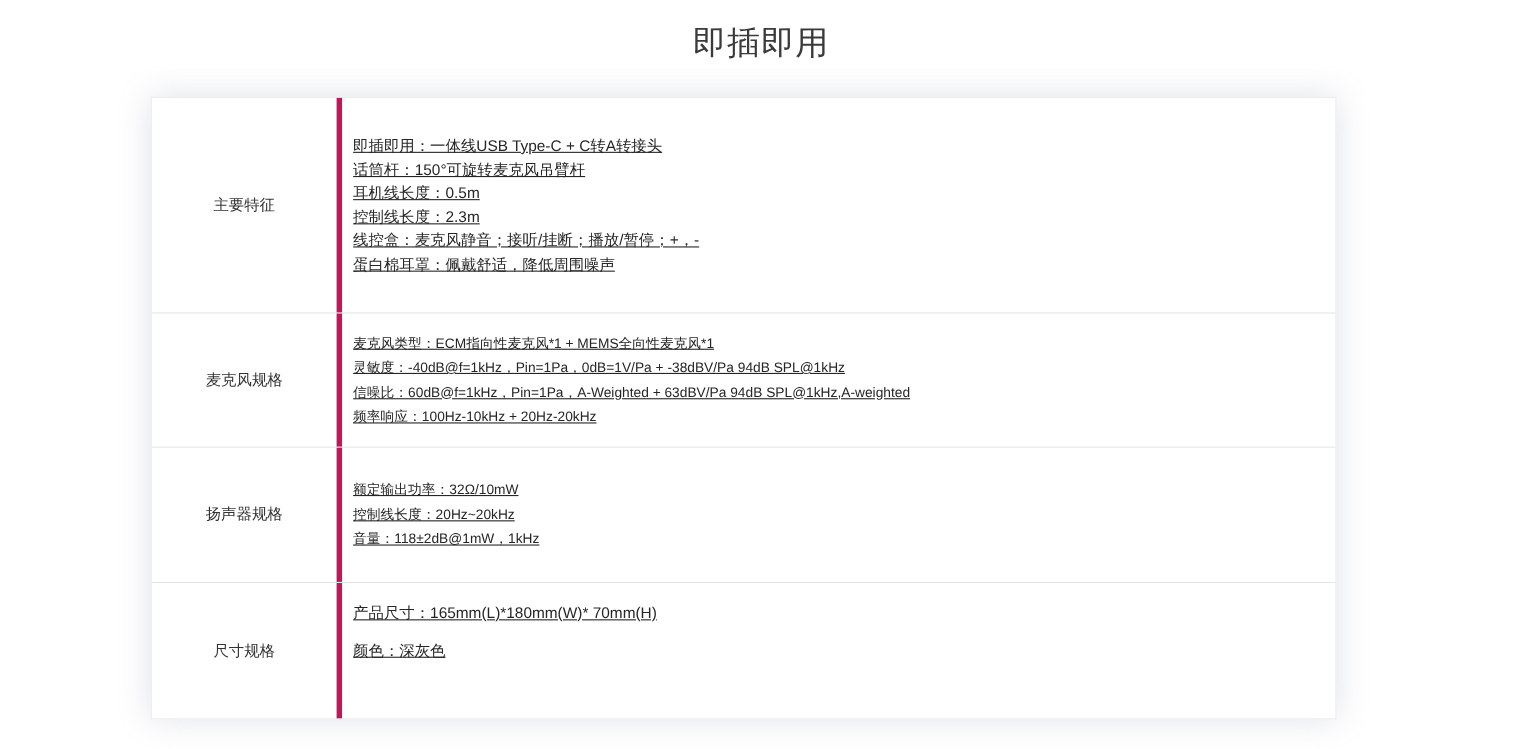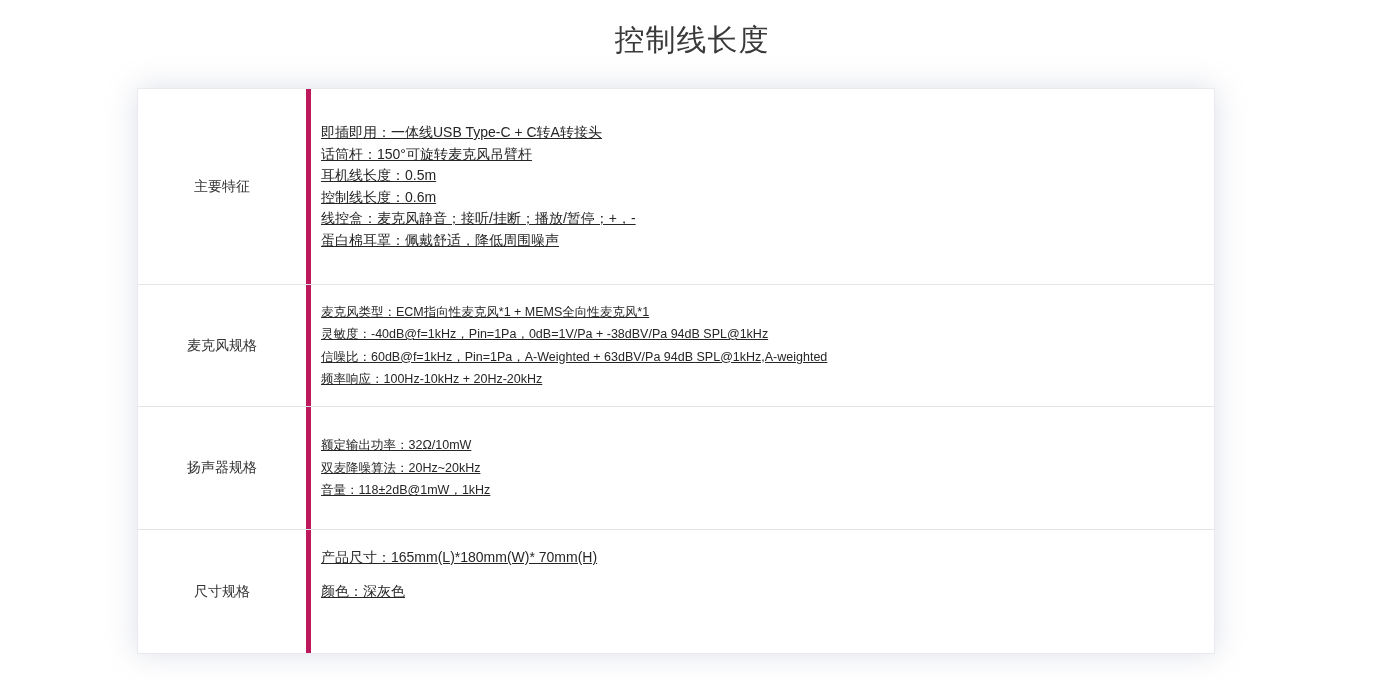--- a/index.html
+++ b/index.html
@@ -57,51 +57,51 @@
   .row-3 { height: 123px; }
   .row-2 .spec-line, .row-3 .spec-line { font-size: 12.5px; line-height: 22.5px; }
   .row-4 { height: 124px; }
   .row-4 .content-cell { justify-content: flex-start; padding-top: 16px; gap: 12px; }
   .row-4 .spec-line { font-size: 14px; line-height: 22px; }
 </style>
 </head>
 <body>
 
 <main>
-  <h1 class="page-title">控制线长度</h1>
+  <h1 class="page-title">即插即用</h1>
 
   <section class="spec-card">
 
     <div class="spec-row row-1">
       <div class="label-cell">主要特征</div>
       <div class="content-cell">
         <div class="spec-line">即插即用：一体线USB Type-C + C转A转接头</div>
         <div class="spec-line">话筒杆：150°可旋转麦克风吊臂杆</div>
         <div class="spec-line">耳机线长度：0.5m</div>
-        <div class="spec-line">控制线长度：0.6m</div>
+        <div class="spec-line">控制线长度：2.3m</div>
         <div class="spec-line">线控盒：麦克风静音；接听/挂断；播放/暂停；+，-</div>
         <div class="spec-line">蛋白棉耳罩：佩戴舒适，降低周围噪声</div>
       </div>
     </div>
 
     <div class="spec-row row-2">
       <div class="label-cell">麦克风规格</div>
       <div class="content-cell">
         <div class="spec-line">麦克风类型：ECM指向性麦克风*1 + MEMS全向性麦克风*1</div>
         <div class="spec-line">灵敏度：-40dB@f=1kHz，Pin=1Pa，0dB=1V/Pa + -38dBV/Pa 94dB SPL@1kHz</div>
         <div class="spec-line">信噪比：60dB@f=1kHz，Pin=1Pa，A-Weighted + 63dBV/Pa 94dB SPL@1kHz,A-weighted</div>
         <div class="spec-line">频率响应：100Hz-10kHz + 20Hz-20kHz</div>
       </div>
     </div>
 
     <div class="spec-row row-3">
       <div class="label-cell">扬声器规格</div>
       <div class="content-cell">
         <div class="spec-line">额定输出功率：32Ω/10mW</div>
-        <div class="spec-line">双麦降噪算法：20Hz~20kHz</div>
+        <div class="spec-line">控制线长度：20Hz~20kHz</div>
         <div class="spec-line">音量：118±2dB@1mW，1kHz</div>
       </div>
     </div>
 
     <div class="spec-row row-4">
       <div class="label-cell">尺寸规格</div>
       <div class="content-cell">
         <div class="spec-line">产品尺寸：165mm(L)*180mm(W)* 70mm(H)</div>
         <div class="spec-line">颜色：深灰色</div>
       </div>

